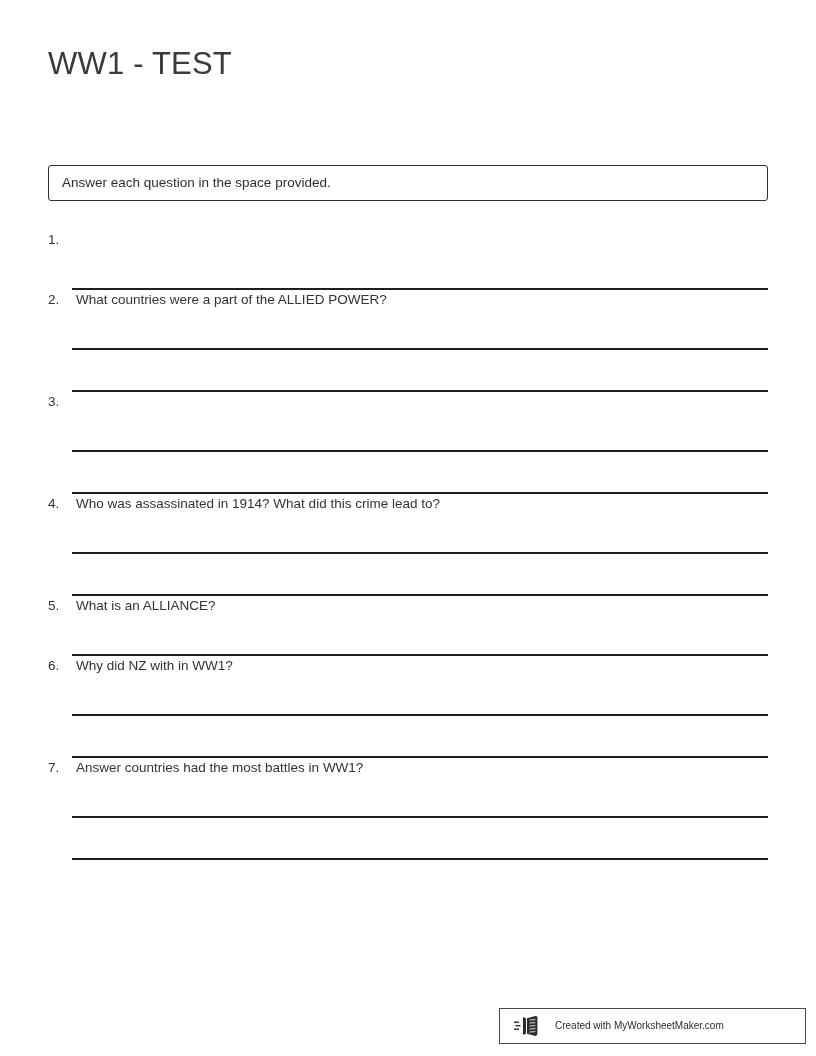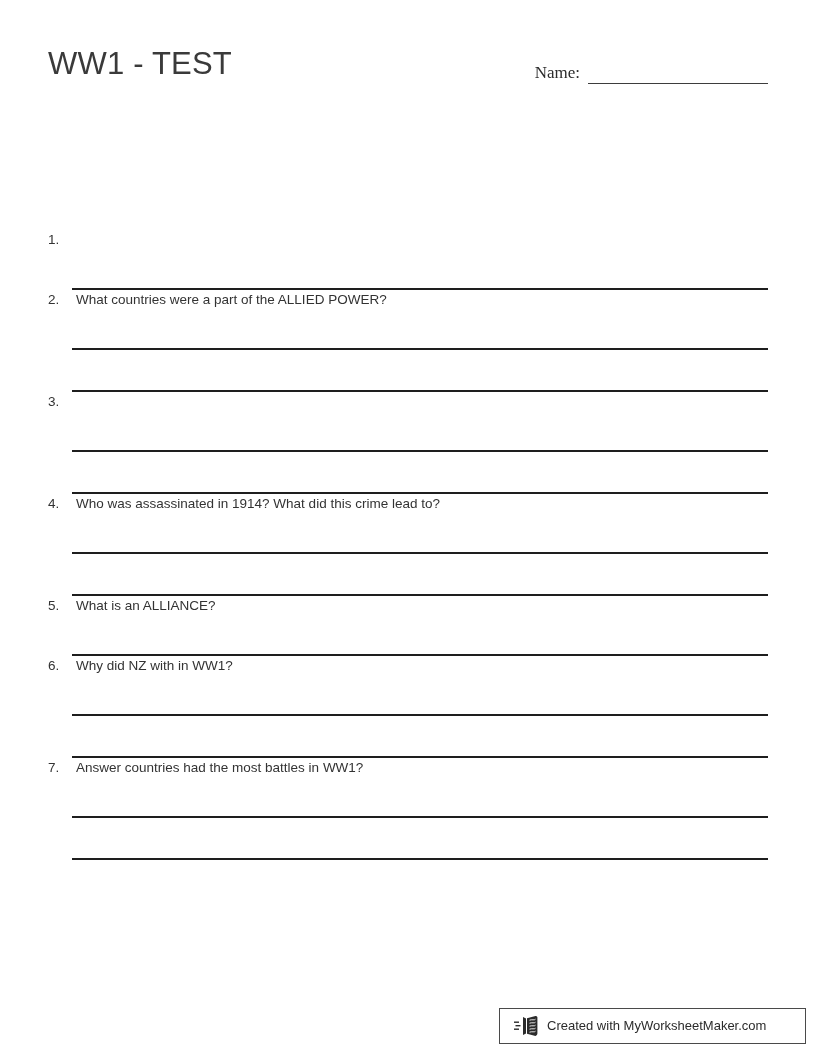--- a/index.html
+++ b/index.html
@@ -142,42 +142,42 @@
   }
   .badge-logo {
     width: 26px;
     height: 22px;
     margin-left: 14px;
     margin-right: 7px;
     flex: none;
     display: block;
   }
   .badge-text {
-    font-size: 13px;
+    font-size: 10px;
     color: #2b2b2b;
     line-height: 18px;
     white-space: nowrap;
+    margin-left: 8px;
   }
 </style>
 </head>
 <body>
 
 <div class="page">
 
   <div class="header">
     <div class="worksheet-title">WW1 - TEST</div>
 
     <div class="namedate">
-      <div class="nd-row">
-        <span class="nd-label">Name:</span>
-        <span class="nd-line"></span>
-      </div>
     </div>
   </div>
 
+  <div class="instruction-box">
+    <span class="instruction-text">Answer each question in the space provided.</span>
+  </div>
 
   <div class="questions" id="questions-container">
       <div class="question">
         <div class="q-head">
           <span class="q-num">1.</span>
         </div>
         <div class="q-lines">
           <div class="answer-line first"></div>
         </div>
       </div>

